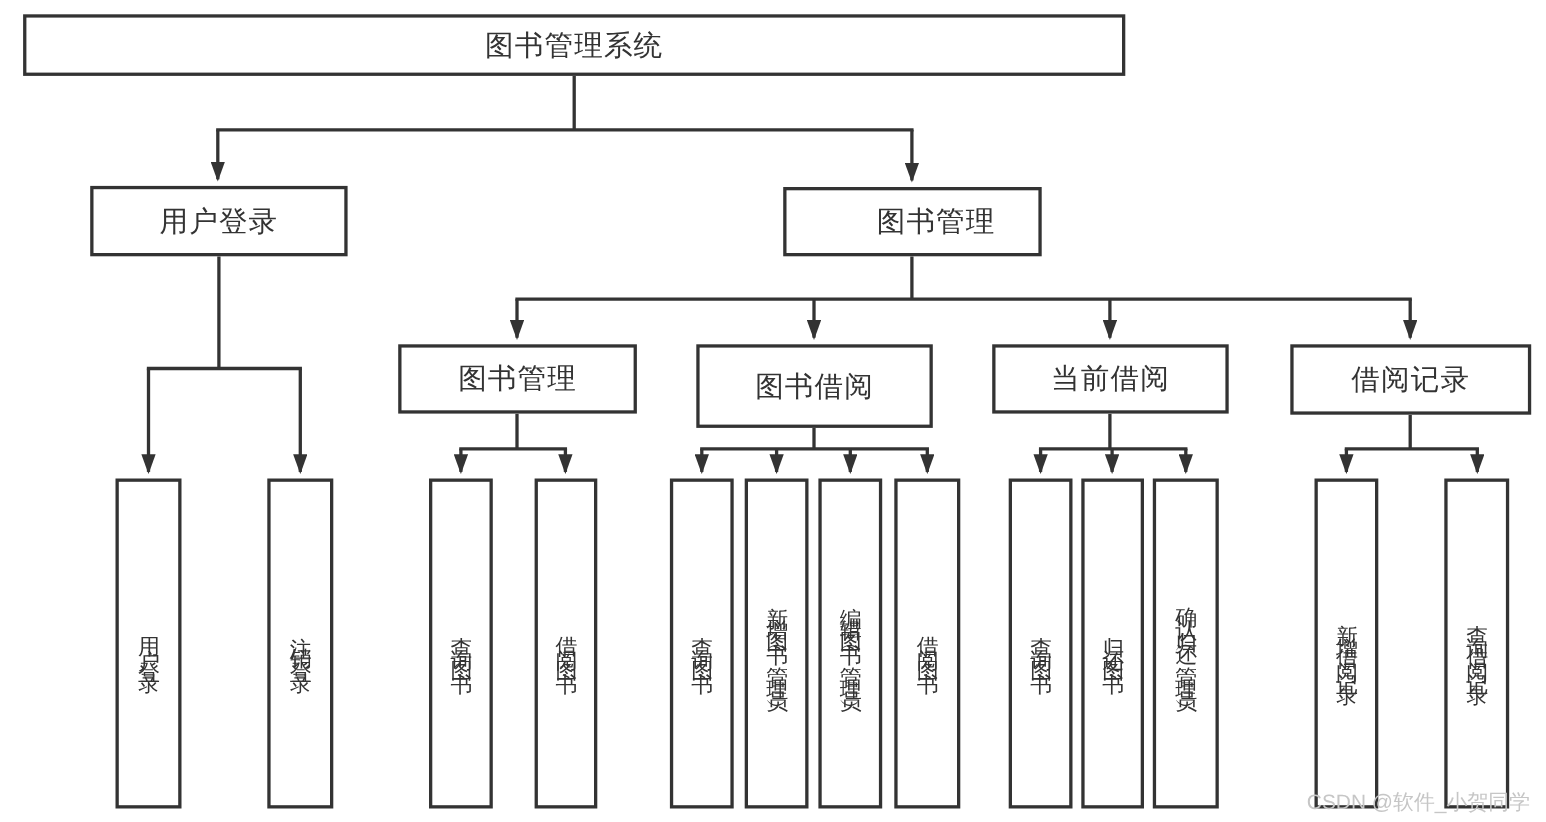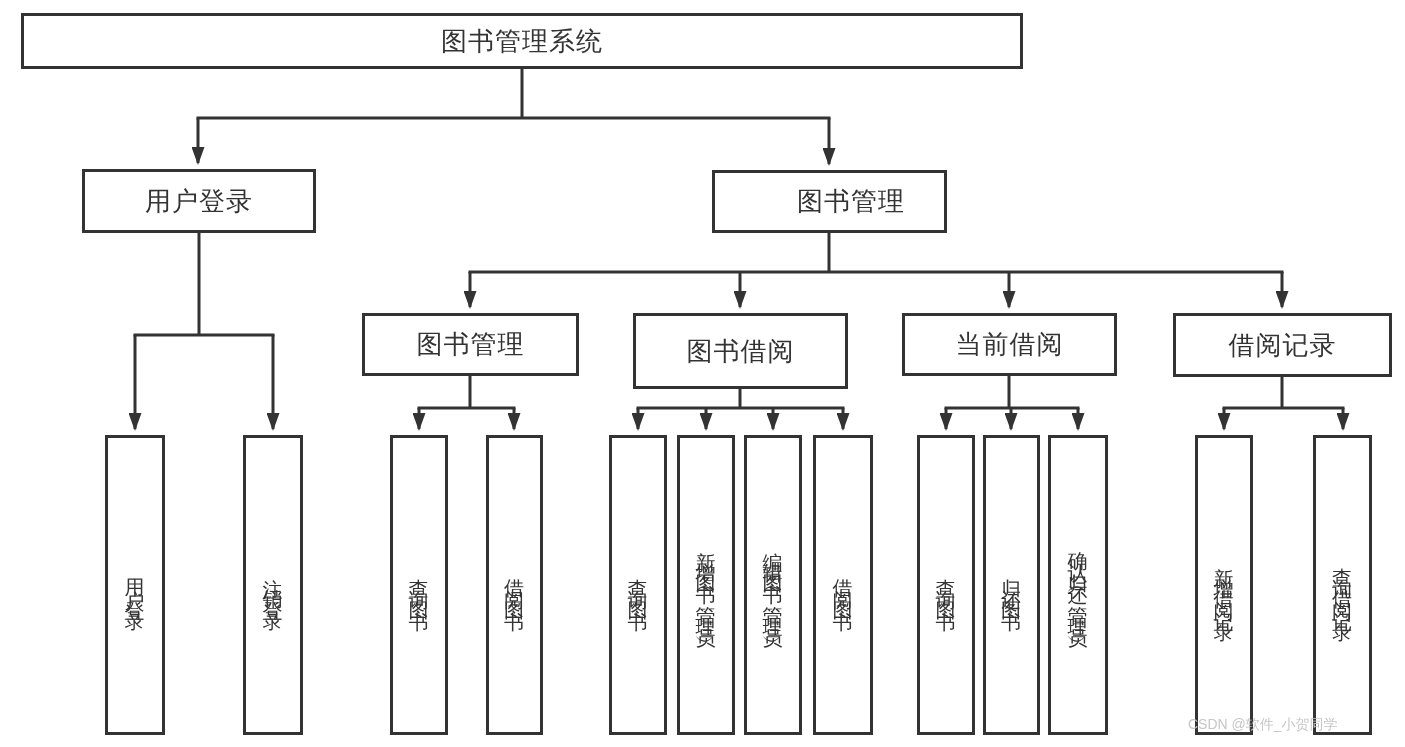--- a/index.html
+++ b/index.html
@@ -57,21 +57,21 @@
     text-orientation: mixed;
     letter-spacing: 11px;
     line-height: 1;
     white-space: nowrap;
   }
   .watermark {
     position: absolute;
     left: 1188px;
     top: 716px;
     width: 210px;
-    font-size: 14px;
+    font-size: 19px;
     color: var(--watermark);
     white-space: nowrap;
   }
 </style>
 </head>
 <body>
 
 <div class="stage">
 
   <svg class="wires" viewBox="0 0 1405 747" xmlns="http://www.w3.org/2000/svg">

